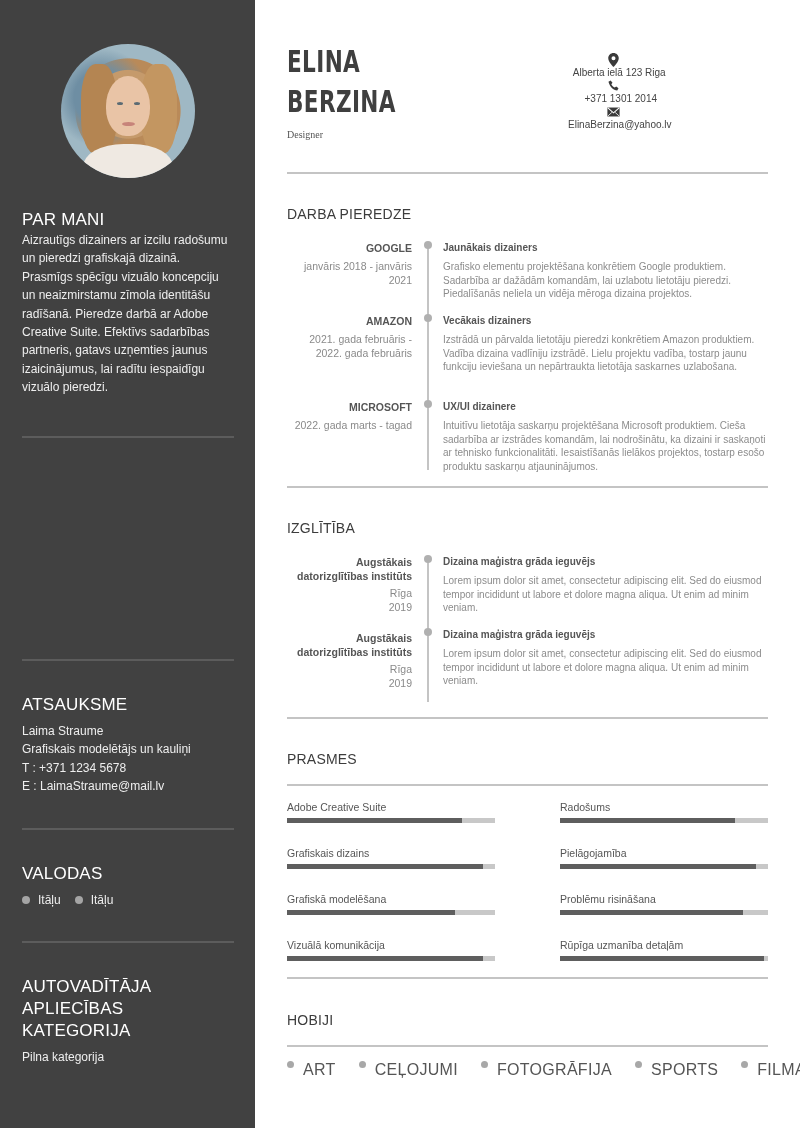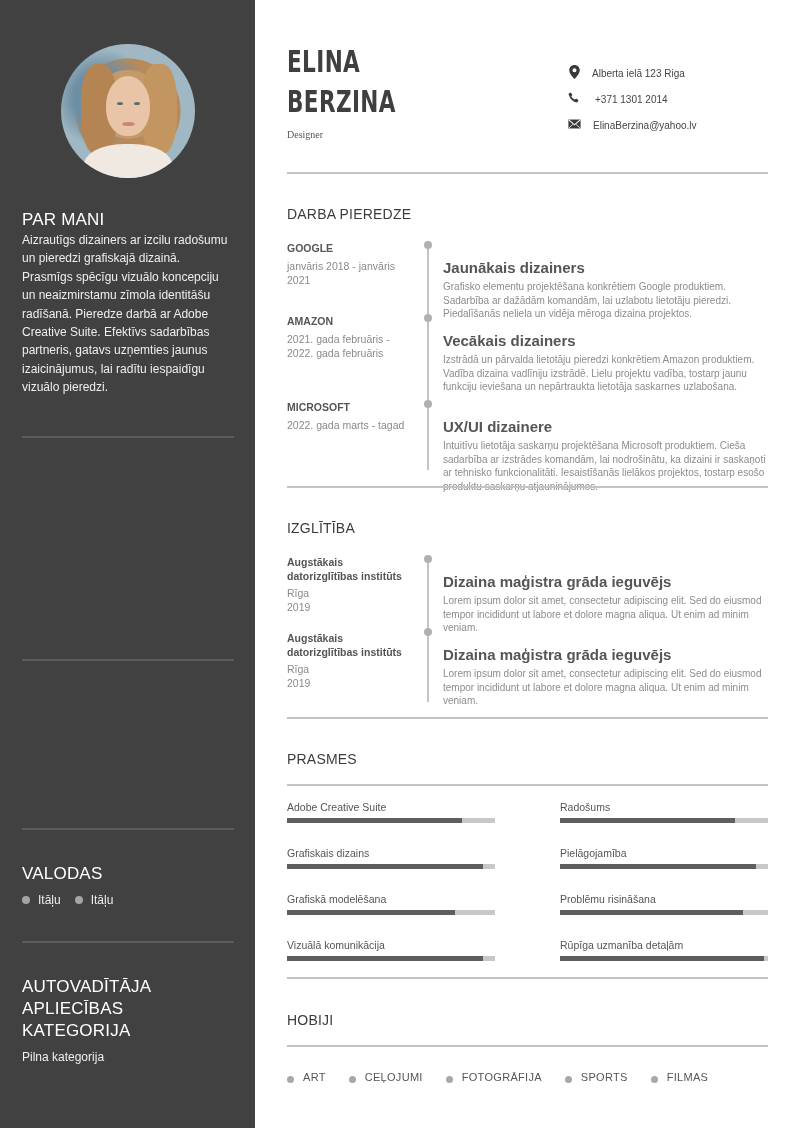--- a/index.html
+++ b/index.html
@@ -26,44 +26,44 @@
   .link-group { margin-bottom: 9px; }
   .lang-row { display: flex; align-items: center; font-size: 12px; color: #eee; margin-top: 8px; }
   .dot { display: inline-block; width: 8px; height: 8px; border-radius: 50%; background: #a5a5a5; margin-right: 8px; }
   .lang-item { display: flex; align-items: center; margin-right: 14px; }
 
   
   .main { position: absolute; left: 287px; top: 0; width: 481px; height: 1128px; }
   .name { position: absolute; left: 0; top: 42px; font-family: "DejaVu Sans", sans-serif; font-weight: bold; font-size: 30px; line-height: 40px; color: #3f3f3f; transform: scaleX(0.72); transform-origin: left top; letter-spacing: 0.5px; }
   .role { position: absolute; left: 0; top: 129px; font-size: 10px; color: #555; font-family: Liberation Serif, serif; }
   .contact { position: absolute; left: 280px; top: 58px; }
-  .contact-row { display: flex; align-items: flex-end; height: 26px; font-size: 10px; color: #444; }
+  .contact-row { display: flex; align-items: center; height: 26px; font-size: 10px; color: #444; flex-direction: column; }
   .contact-row .ic { width: 14px; height: 14px; margin-right: 11px; display: flex; align-items: center; justify-content: center; }
   .hr { position: absolute; left: 0; width: 481px; height: 1.5px; background: #c4c4c4; }
   .m-title { position: absolute; left: 0; font-size: 14px; color: #3c3c3c; letter-spacing: 0.2px; text-align: right; }
 
   .tl { position: absolute; left: 0; width: 481px; }
   .tl-line { position: absolute; left: 140px; width: 2px; background: #c4c4c4; }
   .tl-item { position: absolute; left: 0; width: 481px; }
-  .tl-left { position: absolute; left: 0; width: 125px; }
+  .tl-left { position: absolute; left: 0; width: 125px; text-align: right; }
   .tl-co { font-size: 10.5px; font-weight: bold; color: #555; line-height: 14px; }
   .tl-date { font-size: 10.5px; color: #8a8a8a; line-height: 13.5px; margin-top: 5px; }
   .tl-dot { position: absolute; left: 137px; top: -3px; width: 8px; height: 8px; border-radius: 50%; background: #b0b0b0; }
   .tl-right { position: absolute; left: 156px; width: 325px; }
-  .tl-role { font-size: 15px; font-weight: bold; color: #555; line-height: 14px; margin-top: 20px; }
+  .tl-role { font-size: 10px; font-weight: bold; color: #555; line-height: 14px; }
   .tl-desc { font-size: 10px; color: #8c8c8c; line-height: 13.5px; margin-top: 5px; }
 
   .skills { position: absolute; left: 0; top: 800px; width: 481px; }
   .skill { position: absolute; width: 208px; }
   .skill-label { font-size: 10.5px; color: #555; line-height: 14px; }
   .skill-bar { margin-top: 4px; height: 5px; background: #c8c8c8; position: relative; }
   .skill-fill { position: absolute; left: 0; top: 0; height: 5px; background: #5e5e5e; }
 
   .hobbies { position: absolute; left: 0; top: 1061px; display: flex; align-items: center; }
-  .hobby { display: flex; align-items: flex-end; font-size: 11px; color: #555; letter-spacing: 0.3px; margin-right: 23px; margin-top: 10px; }
+  .hobby { display: flex; align-items: flex-start; font-size: 16px; color: #555; letter-spacing: 0.3px; margin-right: 23px; }
   .hobby .dot { width: 7px; height: 7px; background: #a8a8a8; margin-right: 9px; }
 </style>
 </head>
 <body>
 
 <aside class="sidebar">
   <div class="avatar">
     <div class="hair-l"></div>
     <div class="hair-r"></div>
     <div class="shoulders"></div>
@@ -76,20 +76,29 @@
   <div class="s-section" style="top:209px">
     <div class="s-title">PAR MANI</div>
     <div class="s-text" style="">Aizrautīgs dizainers ar izcilu radošumu un pieredzi grafiskajā dizainā. Prasmīgs spēcīgu vizuālo koncepciju un neaizmirstamu zīmola identitāšu radīšanā. Pieredze darbā ar Adobe Creative Suite. Efektīvs sadarbības partneris, gatavs uzņemties jaunus izaicinājumus, lai radītu iespaidīgu vizuālo pieredzi.</div>
   </div>
 
   <div class="s-divider" style="top:436px"></div>
 
 
   <div class="s-divider" style="top:659px"></div>
 
+  <div class="s-section" style="top:694px">
+    <div class="s-title">ATSAUKSME</div>
+    <div style="margin-top:6px">
+      <div class="s-text">Laima Straume</div>
+      <div class="s-text">Grafiskais modelētājs un kauliņi</div>
+      <div class="s-text">T : +371 1234 5678</div>
+      <div class="s-text">E : LaimaStraume@mail.lv</div>
+    </div>
+  </div>
 
   <div class="s-divider" style="top:828px"></div>
 
   <div class="s-section" style="top:863px">
     <div class="s-title">VALODAS</div>
     <div class="lang-row">
       <span class="lang-item">
         <span class="dot"></span>
         <span>Itāļu</span>
       </span>

